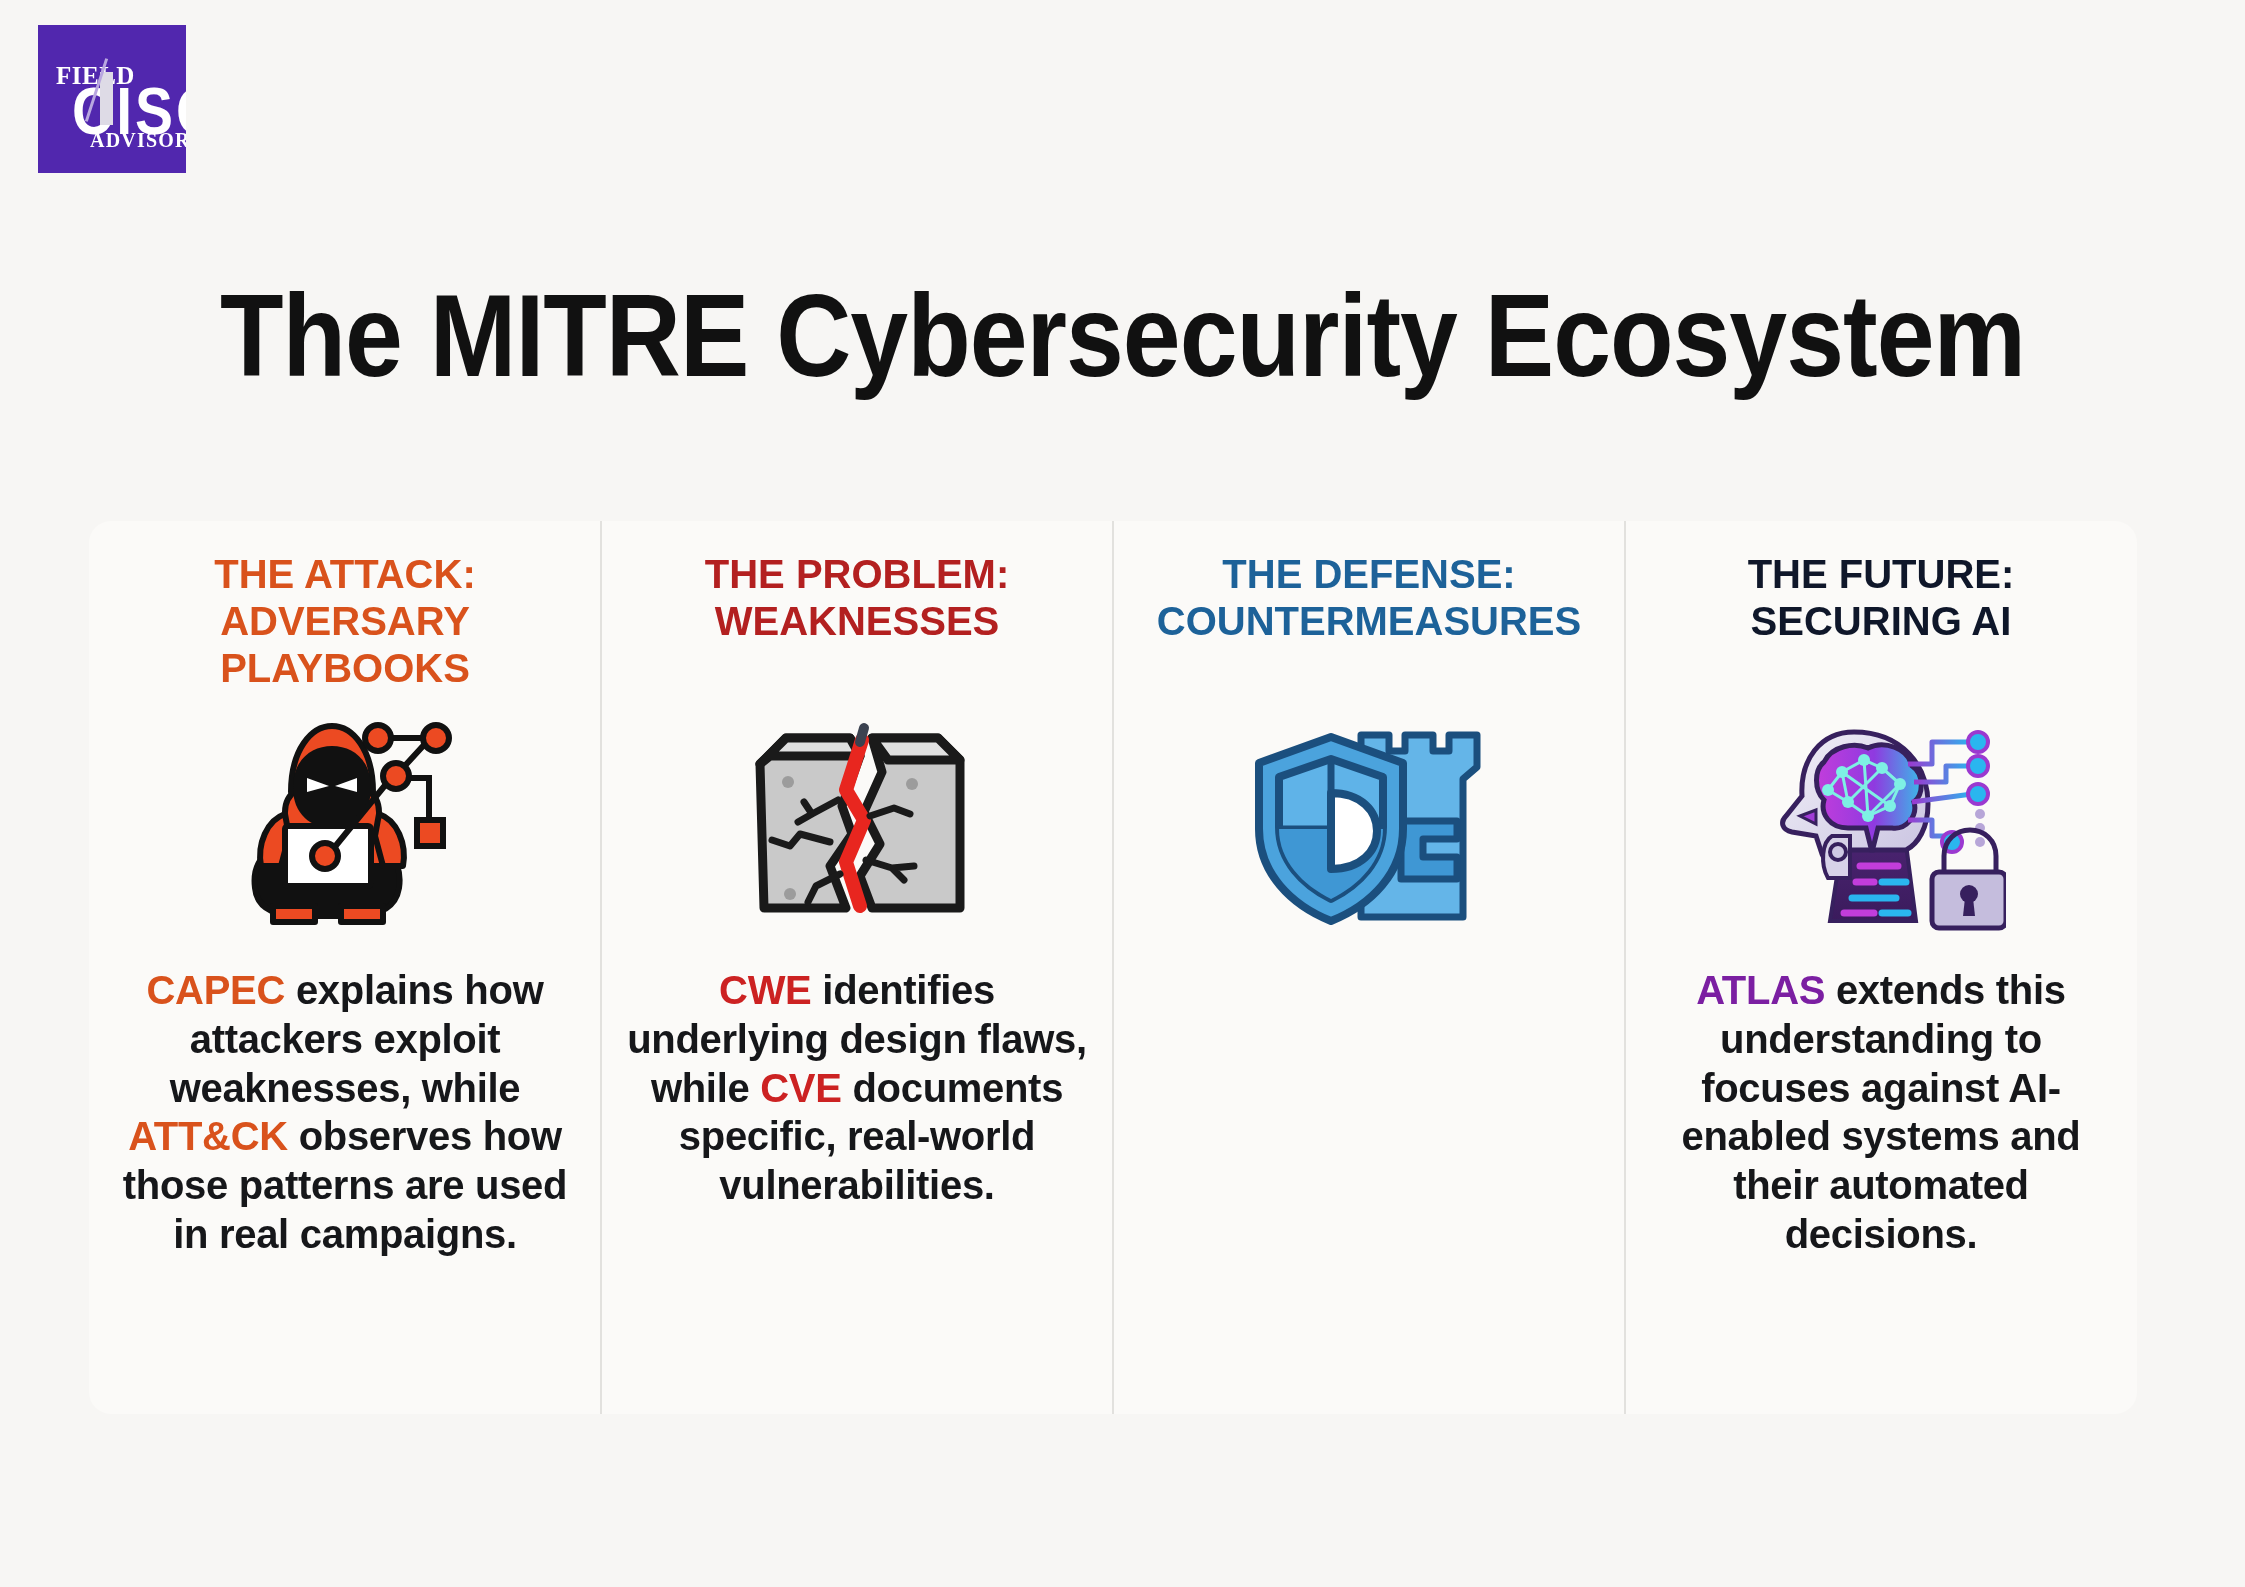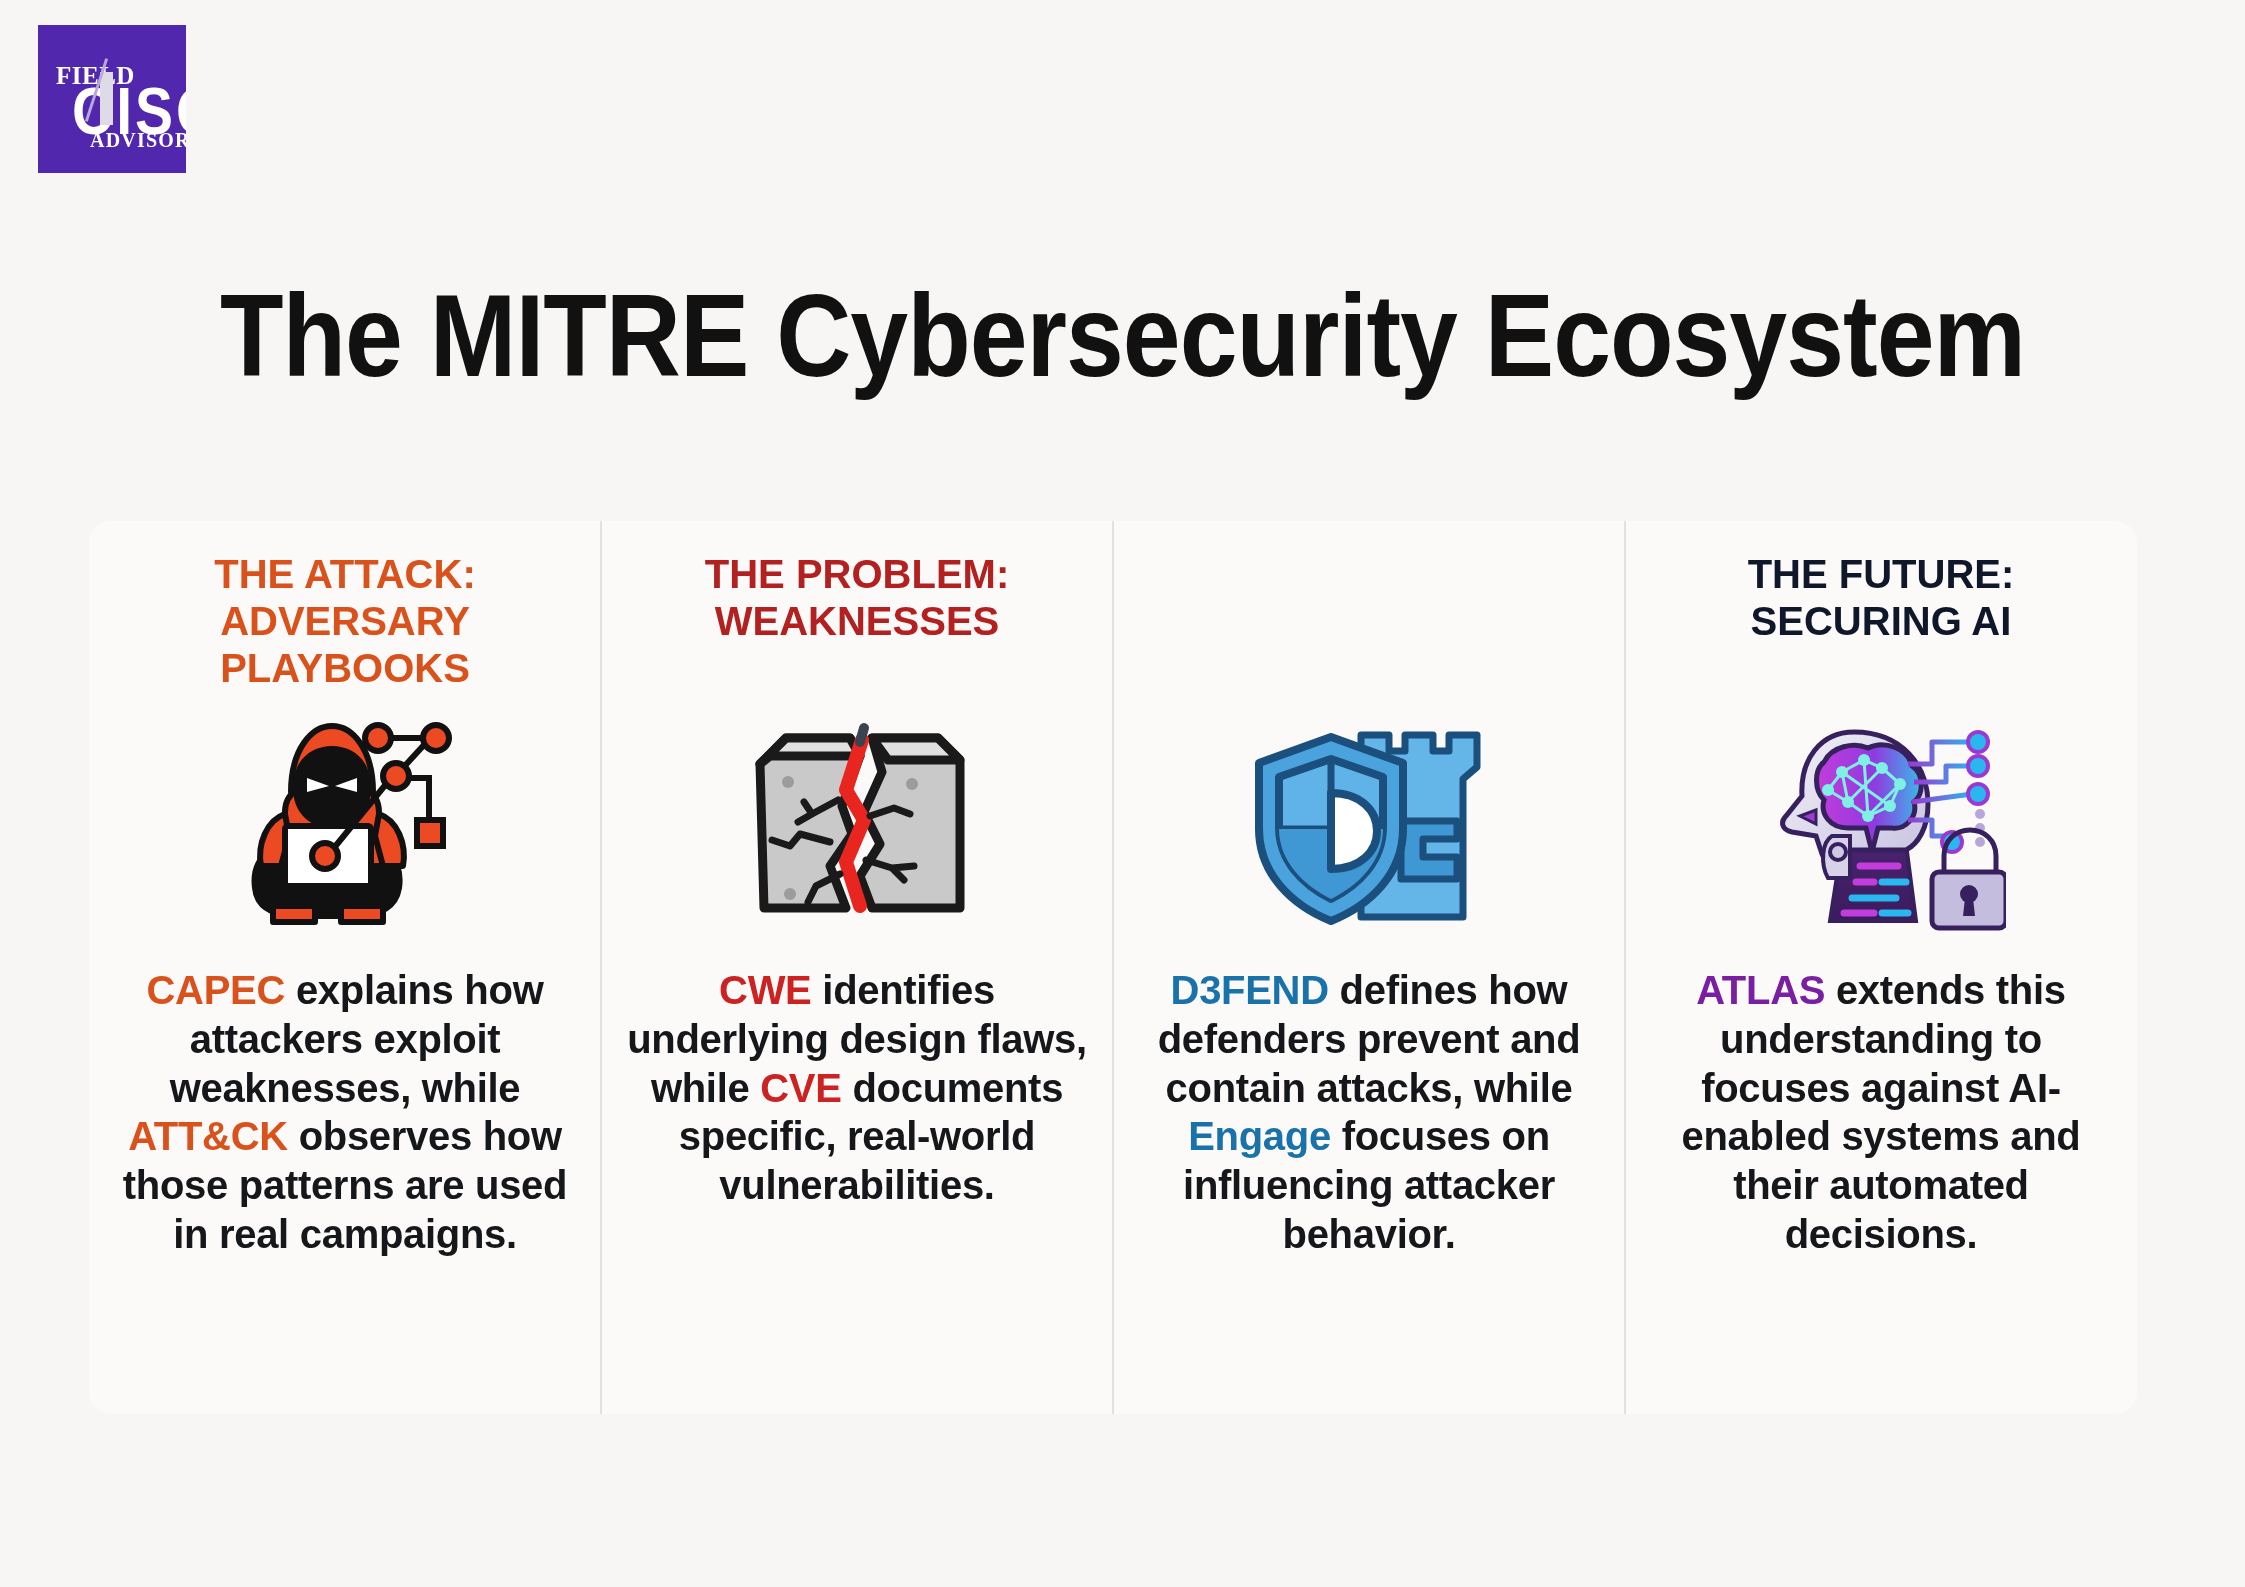--- a/index.html
+++ b/index.html
@@ -272,20 +272,22 @@
           <circle cx="48" cy="178" r="6" fill="#9c9c9c"></circle>
           <circle cx="170" cy="68" r="6" fill="#9c9c9c"></circle>
         </svg>
       </div>
       <div class="col-body">
         <span class="kw kw-red">CWE</span><span> identifies underlying design flaws, while </span><span class="kw kw-red">CVE</span><span> documents specific, real-world vulnerabilities.</span>
       </div>
     </div>
 
     <div class="column">
+      <div class="col-heading c3">THE DEFENSE:
+COUNTERMEASURES</div>
       <div class="icon-wrap">
         <svg width="240" height="205" viewBox="0 0 240 205" aria-hidden="true">
 
           <g stroke="#1b4f7e" stroke-width="7" stroke-linejoin="round">
             <path d="M112 14 L140 14 L140 30 L156 30 L156 14 L184 14 L184 30 L200 30 L200 14 L228 14
                      L228 46 L214 58 L214 196 L112 196 Z" fill="#64b5e8"></path>
             <path d="M152 100 L208 100 L208 118 L174 118 L174 136 L208 136 L208 158 L152 158 Z" fill="#3f97d4"></path>
           </g>
 
           <g stroke="#1b4f7e" stroke-width="8" stroke-linejoin="round">
@@ -295,23 +297,20 @@
                      C54 164 30 140 30 106 L30 56 Z" fill="#5fb3e8"></path>
 
             <path d="M30 108 L134 108" fill="none" stroke-width="7"></path>
             <path d="M82 38 L82 178" fill="none" stroke-width="7"></path>
             <path d="M30 108 L82 108 L82 178 C54 164 30 140 30 108 Z" fill="#3f97d4" stroke="none"></path>
             <path d="M82 108 L134 108 C134 140 110 164 82 178 Z" fill="#3f97d4" stroke="none"></path>
 
             <path d="M82 72 C112 72 128 90 128 110 C128 130 112 148 82 148 Z" fill="#ffffff" stroke="#1b4f7e" stroke-width="8"></path>
           </g>
         </svg>
-      </div>
-      <div class="col-body">
-        <span class="kw kw-blue">D3FEND</span><span> defines how defenders prevent and contain attacks, while </span><span class="kw kw-blue">Engage</span><span> focuses on influencing attacker behavior.</span>
       </div>
     </div>
 
     <div class="column">
       <div class="col-heading c4">THE FUTURE:
 SECURING AI</div>
       <div class="icon-wrap">
         <svg width="250" height="215" viewBox="0 0 250 215" aria-hidden="true">
           <defs>
             <linearGradient id="headGrad" x1="0" y1="0" x2="1" y2="1">

